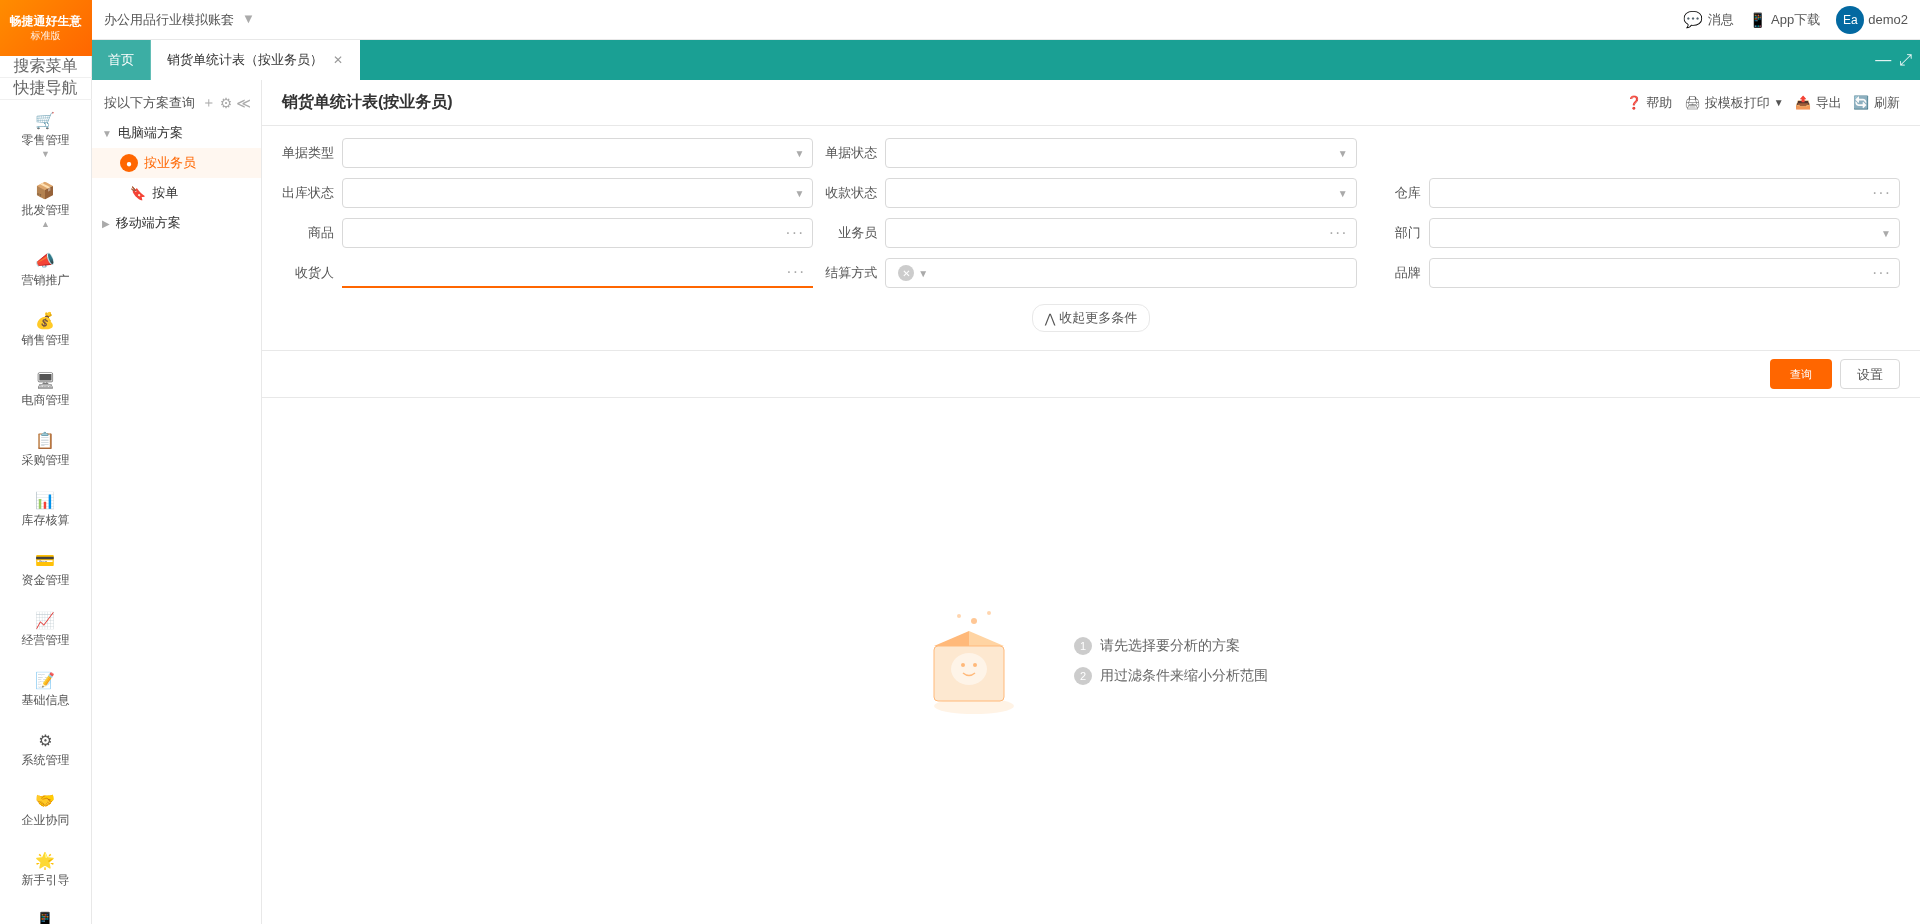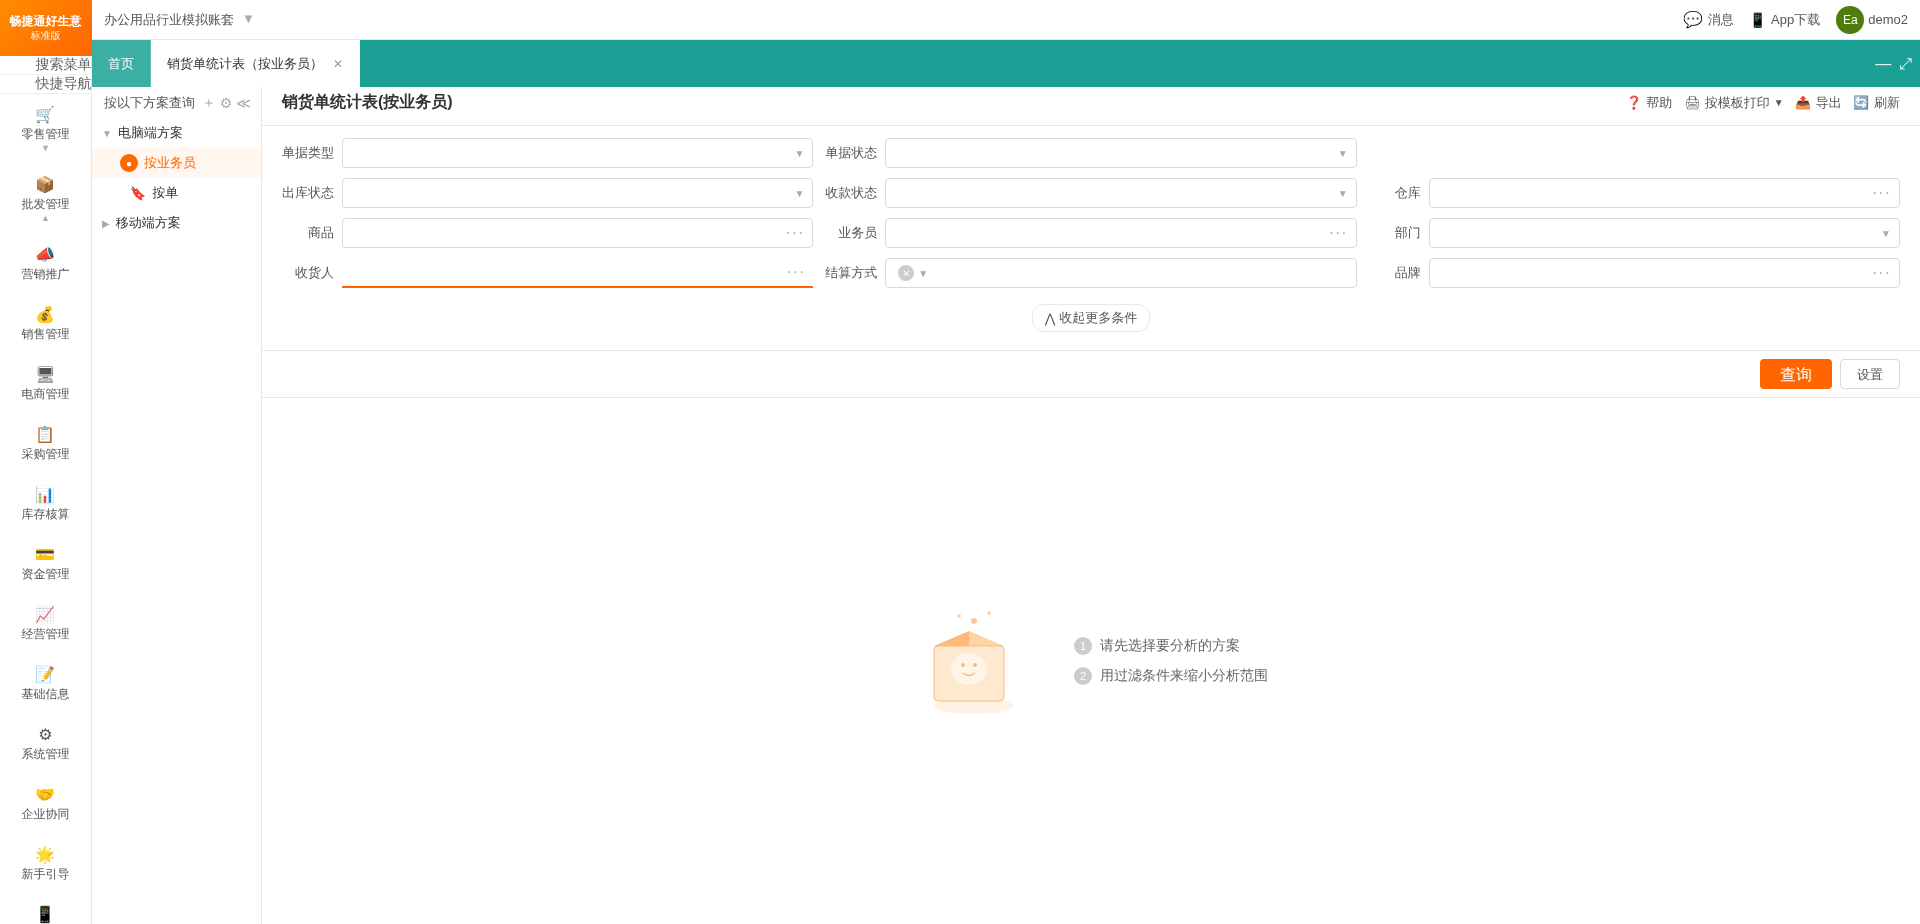--- a/index.html
+++ b/index.html
@@ -14,45 +14,45 @@
     }
     .sidebar-logo {
       width: 92px; height: 56px;
       background: linear-gradient(135deg, #ff8c00, #ff6600);
       display: flex; align-items: center; justify-content: center;
       color: #fff; font-size: 11px; text-align: center; cursor: pointer;
       flex-shrink: 0;
     }
     .sidebar-logo-inner { line-height: 1.3; }
     .sidebar-nav-label {
-      width: 92px; height: 36px; display: flex; align-items: center; justify-content: flex-end;
-      font-size: 14px; color: #666; cursor: pointer; border-bottom: 1px solid #f0f0f0;
+      width: 92px; height: 36px; display: flex; align-items: center; justify-content: center;
+      font-size: 16px; color: #666; cursor: pointer; border-bottom: 1px solid #f0f0f0;
     }
     .sidebar-item {
       width: 92px; padding: 10px 4px; display: flex; flex-direction: column;
       align-items: center; justify-content: center; cursor: pointer;
       font-size: 12px; color: #555; border-radius: 4px; margin: 1px 0;
     }
     .sidebar-item-icon { font-size: 16px; margin-bottom: 2px; }
 
     
     .header {
       position: fixed; left: 92px; top: 0; right: 0; height: 40px;
       background: #fff; border-bottom: 1px solid #e8e8e8;
       display: flex; align-items: center; justify-content: space-between;
       z-index: 99; padding: 0 12px;
     }
     .header-left { display: flex; gap: 8px; font-size: 13px; color: #333; }
     .header-right { display: flex; align-items: center; gap: 16px; font-size: 13px; color: #555; }
     .header-right-item { display: flex; align-items: center; gap: 4px; cursor: pointer; }
-    .avatar { width: 28px; height: 28px; border-radius: 50%; background: #4d7c0f; display: flex; align-items: center; justify-content: center; color: #fff; font-size: 11px; }
+    .avatar { width: 28px; height: 28px; border-radius: 50%; background: #0369a1; display: flex; align-items: center; justify-content: center; color: #fff; font-size: 11px; }
 
     
     .tabbar {
-      position: fixed; left: 92px; top: 40px; right: 0; height: 47px;
+      position: fixed; left: 92px; top: 40px; right: 0; height: 40px;
       background: #1aa094; display: flex; align-items: stretch; z-index: 98;
     }
     .tab {
       display: flex; align-items: center; padding: 0 16px; cursor: pointer;
       font-size: 13px; color: rgba(255,255,255,0.85); gap: 6px;
       border-right: 1px solid rgba(255,255,255,0.2);
     }
     .tab.home { background: rgba(255,255,255,0.15); color: #fff; }
     .tab.active { background: #fff; color: #333; }
     .tab-close { color: #999; font-size: 12px; margin-left: 4px; cursor: pointer; }
@@ -161,21 +161,21 @@
       padding: 4px 12px; border: 1px solid #e8e8e8; border-radius: 12px; background: #fff;
     }
 
     
     .action-row {
       background: #fff; padding: 8px 20px; display: flex; justify-content: flex-end;
       gap: 8px; border-bottom: 1px solid #e8e8e8;
     }
     .btn-primary {
       background: #ff6600; color: #fff; border: none; border-radius: 4px;
-      padding: 6px 20px; font-size: 16px; cursor: pointer; height: 30px;
+      padding: 6px 20px; font-size: 11px; cursor: pointer; height: 30px;
     }
     .btn-default {
       background: #fff; color: #555; border: 1px solid #d9d9d9; border-radius: 4px;
       padding: 6px 16px; font-size: 13px; cursor: pointer; height: 30px;
     }
 
     
     .empty-state {
       flex: 1; display: flex; align-items: center; justify-content: center;
       background: #fff; flex-direction: row; gap: 40px; padding: 60px 0;

